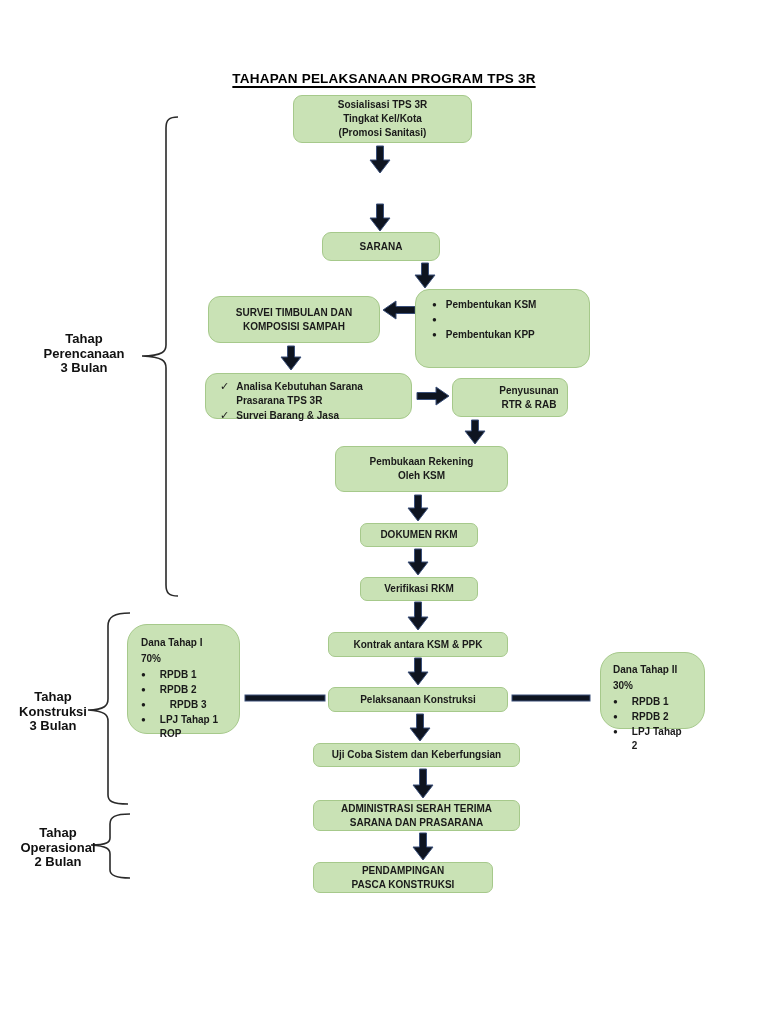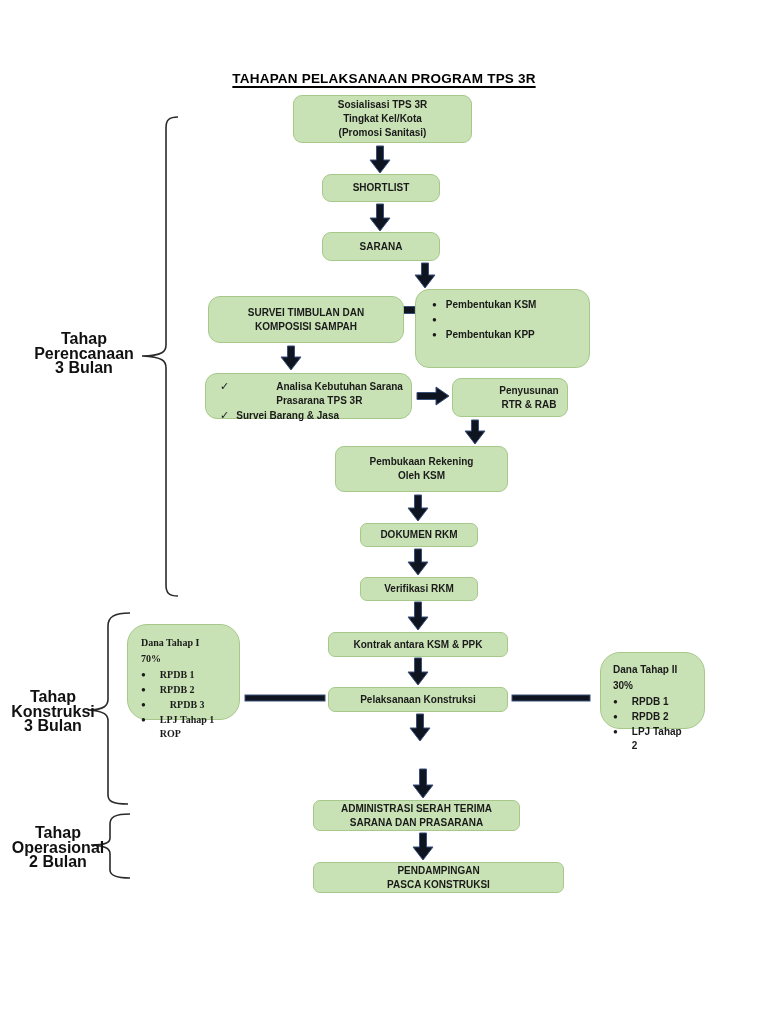--- a/index.html
+++ b/index.html
@@ -30,21 +30,21 @@
   .node.left{align-items:flex-start;text-align:left;justify-content:flex-start;}
   ul.blist{list-style:none;margin:0;padding:0;text-align:left;}
   ul.blist li{display:flex;align-items:flex-start;margin:0 0 1px 0;}
   ul.blist li .marker{flex:0 0 auto;font-size:8px;line-height:14px;margin-right:9px;}
   ul.blist li .marker.chk{font-size:11px;line-height:13px;margin-right:7px;}
   ul.blist li .itm{line-height:14px;}
   .hangwrap .itm{max-width:118px;}
   .dana-head{line-height:14px;margin-bottom:2px;}
   .dana ul.blist li .marker{margin-right:14px;}
   .phase{
-    position:absolute;text-align:center;font-size:16px;font-weight:bold;line-height:14.5px;color:#111;
+    position:absolute;text-align:center;font-size:13px;font-weight:bold;line-height:14.5px;color:#111;
   }
   .phase span{display:block;}
 </style>
 </head>
 <body>
 
 <div class="page">
 
   <h1 class="title">TAHAPAN PELAKSANAAN PROGRAM TPS 3R</h1>
 
@@ -88,23 +88,20 @@
     <span>Operasional</span>
     <span>2 Bulan</span>
   </div>
 
   <div class="node" style="left:293px;top:95px;width:179px;height:48px;align-items:center;">
     <span>Sosialisasi TPS 3R</span>
     <span>Tingkat Kel/Kota</span>
     <span>(Promosi Sanitasi)</span>
   </div>
 
-  <div class="node" style="left:322px;top:174px;width:118px;height:28px;">
-    <span>SHORTLIST</span>
-  </div>
 
   <div class="node" style="left:322px;top:232px;width:118px;height:29px;">
     <span>SARANA</span>
   </div>
 
   <div class="node left" style="left:415px;top:289px;width:175px;height:79px;border-radius:14px;padding:8px 10px 8px 16px;">
     <ul class="blist hangwrap">
       <li>
           <span class="marker">●</span>
           <span class="itm">Pembentukan KSM</span>
@@ -112,30 +109,30 @@
       <li>
           <span class="marker">●</span>
         </li>
       <li>
           <span class="marker">●</span>
           <span class="itm">Pembentukan KPP</span>
         </li>
     </ul>
   </div>
 
-  <div class="node" style="left:208px;top:296px;width:196px;height:47px;border-radius:12px;">
+  <div class="node" style="left:208px;top:296px;width:172px;height:47px;border-radius:12px;">
     <span>SURVEI TIMBULAN DAN</span>
     <span>KOMPOSISI SAMPAH</span>
   </div>
 
   <div class="node left" style="left:205px;top:373px;width:207px;height:46px;border-radius:12px;padding:6px 8px 6px 14px;">
     <ul class="blist">
       <li>
           <span class="marker chk">✓</span>
-          <span class="itm" style="max-width:150px;margin-left:40px;">Analisa Kebutuhan Sarana Prasarana TPS 3R</span>
+          <span class="itm" style="max-width:150px;">Analisa Kebutuhan Sarana Prasarana TPS 3R</span>
         </li>
       <li>
           <span class="marker chk">✓</span>
           <span class="itm" style="max-width:150px;">Survei Barang &amp; Jasa</span>
         </li>
     </ul>
   </div>
 
   <div class="node" style="left:452px;top:378px;width:116px;height:39px;padding-left:38px;">
     <span>Penyusunan</span>
@@ -156,21 +153,21 @@
   </div>
 
   <div class="node" style="left:328px;top:687px;width:180px;height:25px;border-radius:7px;">
     <span>Pelaksanaan Konstruksi</span>
   </div>
 
   <div class="node" style="left:328px;top:632px;width:180px;height:25px;border-radius:7px;">
     <span>Kontrak antara KSM &amp; PPK</span>
   </div>
 
-  <div class="node left round-lg dana" style="left:127px;top:624px;width:113px;height:96px;padding:11px 8px 8px 13px;font-family:Liberation Serif, serif;">
+  <div class="node left round-lg dana" style="left:127px;top:624px;width:113px;height:110px;padding:11px 8px 8px 13px;">
     <div class="dana-head">Dana Tahap I</div>
     <div class="dana-head">70%</div>
     <ul class="blist">
       <li>
           <span class="marker">●</span>
           <span class="itm" style="max-width:62px;">RPDB 1</span>
         </li>
       <li>
           <span class="marker">●</span>
           <span class="itm" style="max-width:62px;">RPDB 2</span>
@@ -198,24 +195,27 @@
           <span class="marker">●</span>
           <span class="itm" style="max-width:60px;">RPDB 2</span>
         </li>
       <li>
           <span class="marker">●</span>
           <span class="itm" style="max-width:60px;">LPJ Tahap 2</span>
         </li>
     </ul>
   </div>
 
+  <div class="node" style="left:313px;top:743px;width:207px;height:24px;border-radius:7px;">
+    <span>Uji Coba Sistem dan Keberfungsian</span>
+  </div>
 
   <div class="node" style="left:313px;top:800px;width:207px;height:31px;border-radius:7px;text-align:center;">
     <span>ADMINISTRASI SERAH TERIMA</span>
     <span>SARANA DAN PRASARANA</span>
   </div>
 
-  <div class="node" style="left:313px;top:862px;width:251px;height:31px;border-radius:7px;">
+  <div class="node" style="left:313px;top:862px;width:180px;height:31px;border-radius:7px;">
     <span>PENDAMPINGAN</span>
     <span>PASCA KONSTRUKSI</span>
   </div>
 
 </div>
 
 </body></html>

